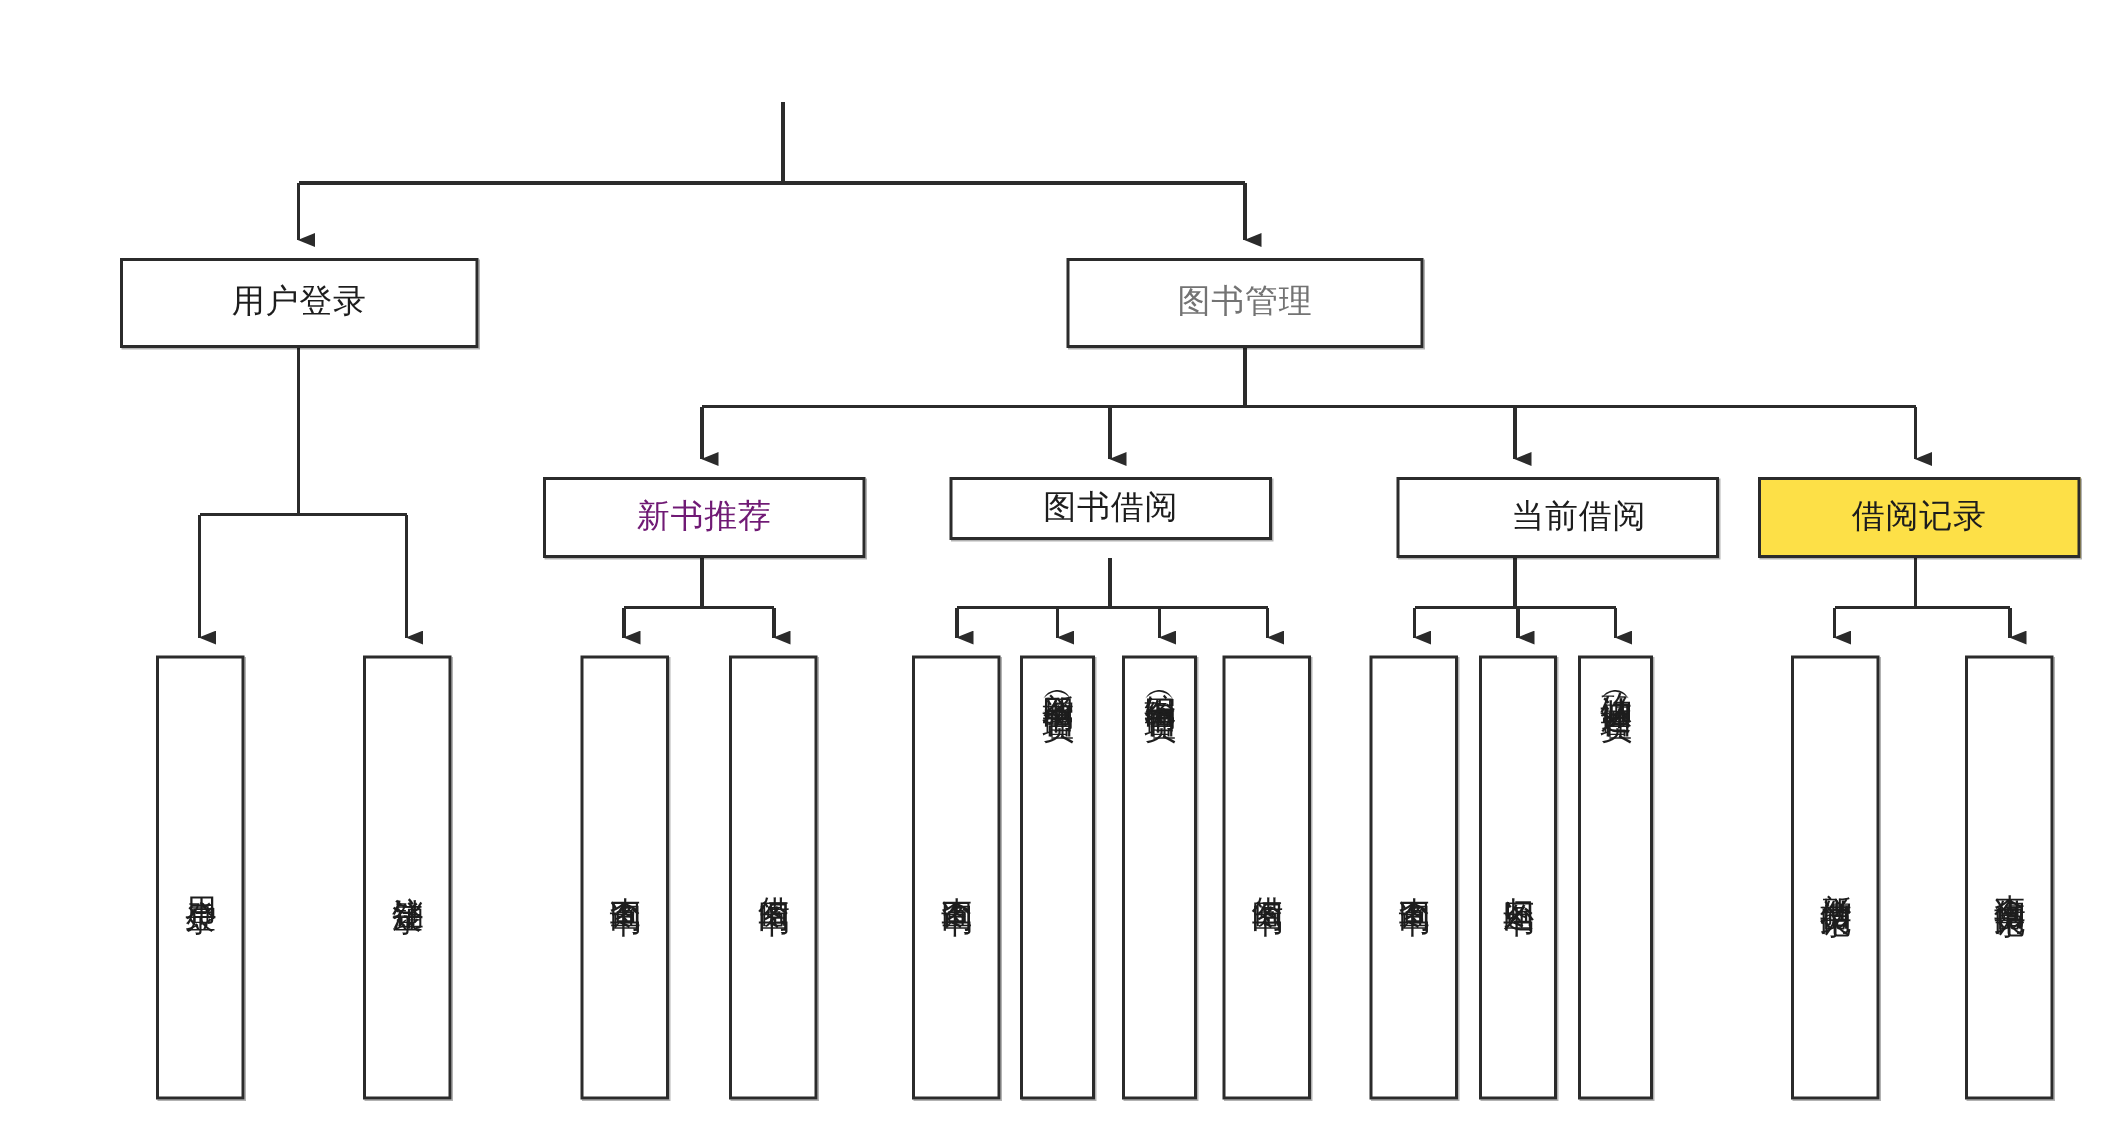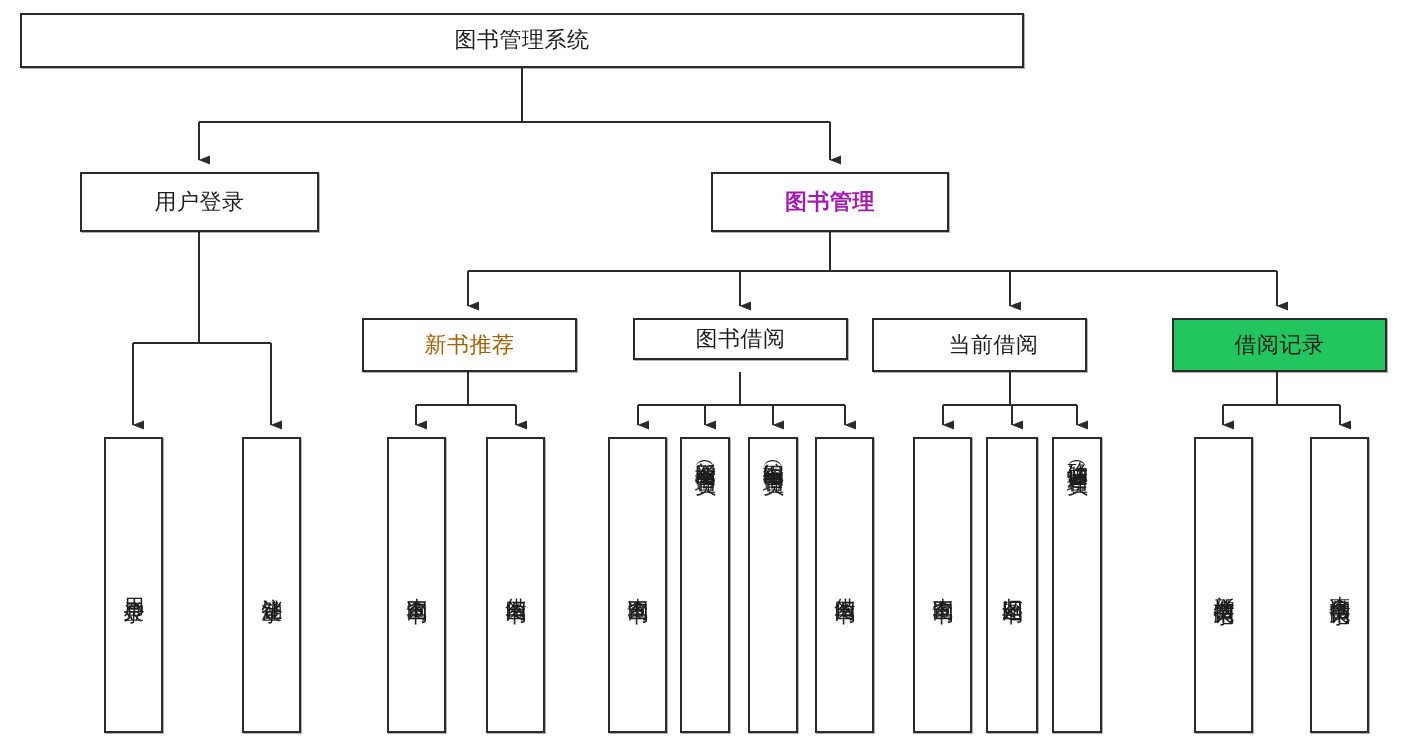--- a/index.html
+++ b/index.html
@@ -121,41 +121,38 @@
       <path d="M1077,405 L1077,425" marker-end="url(#arrowhead)"></path>
 
       <path d="M1277,372 L1277,405"></path>
       <path d="M1223,405 L1340,405"></path>
       <path d="M1223,405 L1223,425" marker-end="url(#arrowhead)"></path>
       <path d="M1340,405 L1340,425" marker-end="url(#arrowhead)"></path>
 
     </g>
   </svg>
 
-  <div class="node" style="left: 20px; top: 13px; width: 1004px; height: 55px; background: rgb(255, 255, 255); border-color: rgb(43, 43, 43);">
-    <span class="node-label" style="color: rgb(29, 29, 29);">图书管理系统</span>
-  </div>
 
   <div class="node" style="left: 80px; top: 172px; width: 239px; height: 60px; background: rgb(255, 255, 255); border-color: rgb(43, 43, 43);">
     <span class="node-label" style="color: rgb(29, 29, 29);">用户登录</span>
   </div>
   <div class="node" style="left: 711px; top: 172px; width: 238px; height: 60px; background: rgb(255, 255, 255); border-color: rgb(43, 43, 43);">
-    <span class="node-label" style="color: #a21caf; font-weight: bold;">图书管理</span>
+    <span class="node-label" style="color: #737373;">图书管理</span>
   </div>
 
   <div class="node" style="left: 362px; top: 318px; width: 215px; height: 54px; background: rgb(255, 255, 255); border-color: rgb(43, 43, 43);">
-    <span class="node-label" style="color: #a16207;">新书推荐</span>
+    <span class="node-label" style="color: #701a75;">新书推荐</span>
   </div>
   <div class="node" style="left: 633px; top: 318px; width: 215px; height: 42px; background: rgb(255, 255, 255); border-color: rgb(43, 43, 43);">
     <span class="node-label" style="color: rgb(29, 29, 29);">图书借阅</span>
   </div>
-  <div class="node" style="left: 872px; top: 318px; width: 215px; height: 54px; background: rgb(255, 255, 255); border-color: rgb(43, 43, 43); padding-left: 28px;">
+  <div class="node" style="left: 931px; top: 318px; width: 215px; height: 54px; background: rgb(255, 255, 255); border-color: rgb(43, 43, 43); padding-left: 28px;">
     <span class="node-label" style="color: rgb(29, 29, 29);">当前借阅</span>
   </div>
-  <div class="node" style="left: 1172px; top: 318px; width: 215px; height: 54px; background: #22c55e; border-color: rgb(43, 43, 43);">
+  <div class="node" style="left: 1172px; top: 318px; width: 215px; height: 54px; background: #fde047; border-color: rgb(43, 43, 43);">
     <span class="node-label" style="color: rgb(29, 29, 29);">借阅记录</span>
   </div>
 
   <div class="node vertical center-text" style="left: 104px; top: 437px; width: 59px; height: 296px; background: rgb(255, 255, 255); border-color: rgb(43, 43, 43);">
     <span class="node-label" style="color: rgb(29, 29, 29);">用户登录</span>
   </div>
   <div class="node vertical center-text" style="left: 242px; top: 437px; width: 59px; height: 296px; background: rgb(255, 255, 255); border-color: rgb(43, 43, 43);">
     <span class="node-label" style="color: rgb(29, 29, 29);">注销登录</span>
   </div>
   <div class="node vertical center-text" style="left: 387px; top: 437px; width: 59px; height: 296px; background: rgb(255, 255, 255); border-color: rgb(43, 43, 43);">

